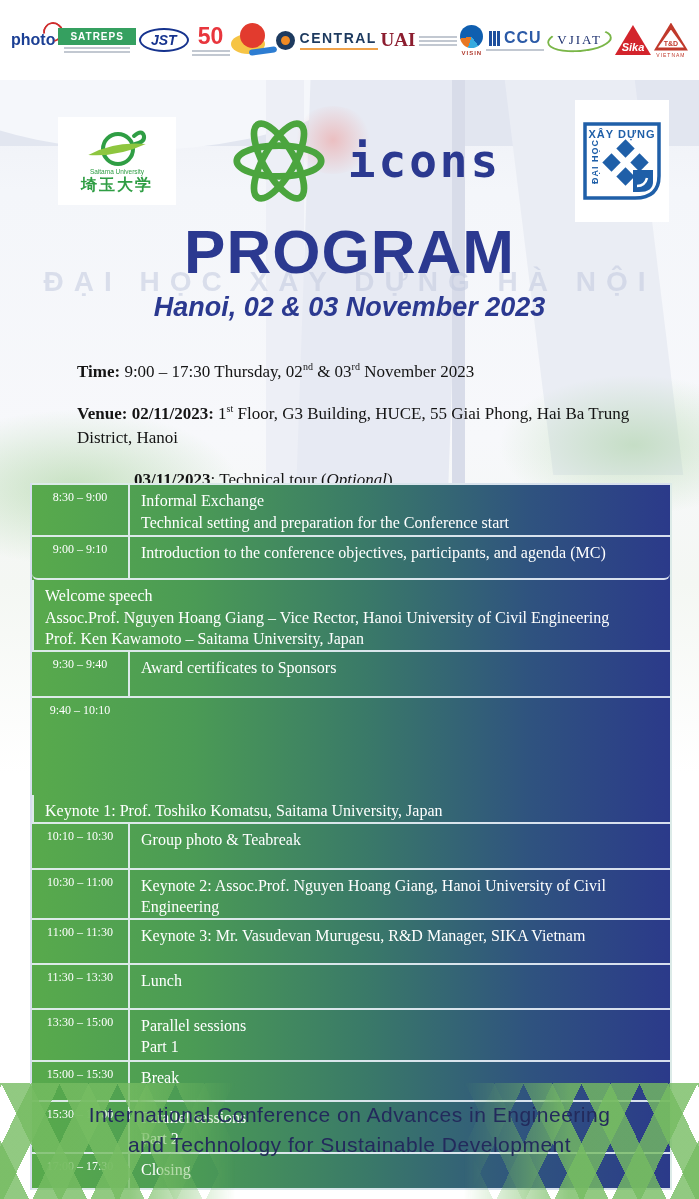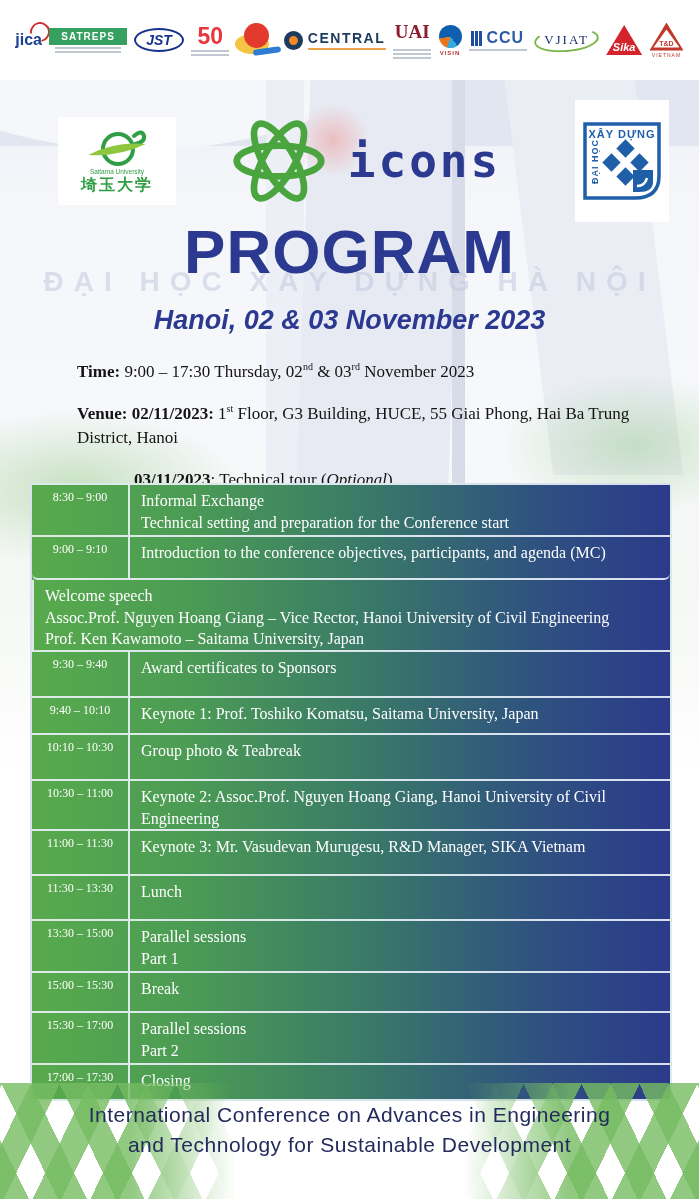--- a/index.html
+++ b/index.html
@@ -21,21 +21,21 @@
   .fifty-txt{color:#e8363d;font-size:23px;font-weight:800;line-height:1;}
   .asean{width:40px;height:34px;position:relative;}
   .a-y{position:absolute;width:34px;height:20px;background:#f6c445;border-radius:50%;bottom:3px;left:-2px;}
   .a-r{position:absolute;width:25px;height:25px;background:#e23b2e;border-radius:50%;top:0;left:7px;}
   .a-w{position:absolute;width:28px;height:6px;background:#2d7dd2;border-radius:3px;bottom:3px;right:-4px;transform:rotate(-8deg);}
   .central{flex-direction:row;gap:5px;align-items:center;}
   .c-ring{width:9px;height:9px;border-radius:50%;border:5px solid #1d3a5f;background:#f08a24;}
   .c-col{display:flex;flex-direction:column;align-items:flex-start;}
   .c-txt{color:#1d3a5f;font-weight:800;font-size:14px;letter-spacing:1.5px;}
   .c-sub{display:block;width:78px;height:2px;background:#f0a24a;margin-top:2px;}
-  .uai{flex-direction:column;gap:4px;align-items:center;}
+  .uai{flex-direction:row;gap:4px;align-items:center;}
   .uai-txt{color:#8c1d2f;font-weight:800;font-size:19px;font-family:"Liberation Serif",serif;}
   .v-s{width:23px;height:23px;border-radius:50%;
     background:conic-gradient(#0f5fb0 0 40%,#35aadf 40% 55%,#e87722 55% 72%,#0f5fb0 72% 100%);}
   .v-txt{font-size:6px;color:#b03a2e;letter-spacing:1px;margin-top:2px;font-weight:bold;}
   .ccu-row{display:flex;align-items:center;gap:3px;}
   .ccu-glyph{width:12px;height:15px;background:repeating-linear-gradient(90deg,#1d4f9e 0 3px,#fff 3px 4px);}
   .ccu-txt{color:#2b5aa7;font-size:16px;font-weight:600;letter-spacing:1px;}
   .ccu-sub{display:block;width:58px;height:2px;background:#c2c8d1;margin-top:2px;}
   .vjiat{padding:4px 10px;}
   .vj-ellipse{position:absolute;left:0;right:0;top:0;bottom:0;border:2px solid #7ab648;border-radius:50%;
@@ -76,42 +76,42 @@
     align-items:center;justify-content:center;}
   .saitama-en{font-size:6.5px;color:#2f9e44;margin-top:-2px;}
   .saitama-jp{font-size:16px;color:#2f9e44;font-weight:bold;letter-spacing:2px;}
   .icons-group{display:flex;align-items:center;gap:10px;margin-left:-30px;}
   .wordmark{font-family:"DejaVu Sans Mono","Liberation Mono",monospace;font-weight:bold;font-size:46px;
     color:#2b3990;letter-spacing:3px;}
   .huce-box{width:94px;height:122px;background:#fff;display:flex;align-items:center;justify-content:center;}
 
   .title{position:absolute;top:136px;left:0;right:0;z-index:2;text-align:center;
     color:#2b3990;font-size:62px;font-weight:800;letter-spacing:1px;}
-  .subtitle{position:absolute;top:225px;left:0;right:0;z-index:2;text-align:center;
+  .subtitle{position:absolute;top:212px;left:0;right:0;z-index:2;text-align:center;
     color:#2b3990;font-size:27px;font-weight:bold;font-style:italic;}
 
   .info{position:absolute;top:280px;left:55px;right:12px;z-index:2;
     font-family:"Liberation Serif","DejaVu Serif",serif;font-size:17px;color:#141414;line-height:1.45;margin-left:22px;}
   .info p{margin:0 0 17px 0;}
   .info .indent{padding-left:57px;}
   .b{font-weight:bold;}
   sup{font-size:10px;}
 
   .schedule{position:absolute;top:403px;left:30px;right:27px;z-index:2;
     background:linear-gradient(90deg,#58aa4c 0%,#4b9b55 25%,#3a7a68 52%,#2f537f 78%,#2b3a8a 100%);
     border:2px solid rgba(235,242,250,.9);
     font-family:"Liberation Serif","DejaVu Serif",serif;color:#fff;}
   .srow{display:flex;border-bottom:2px solid rgba(235,242,250,.9);box-sizing:border-box;}
   .srow:last-child{border-bottom:none;}
   .stime{flex:0 0 92px;width:92px;text-align:center;font-size:12px;padding:5px 2px 0;}
   .sdesc{flex:1;border-left:2px solid rgba(235,242,250,.9);padding:5px 12px 0 11px;
     font-size:16px;line-height:1.35;white-space:pre-line;}
   .srow:nth-child(1){min-height:52px;} .srow:nth-child(2){min-height:43px;border-radius:6px;}
   .srow:nth-child(3){min-height:72px;} .srow:nth-child(4){min-height:46px;}
-  .srow:nth-child(5){min-height:37px;} .srow:nth-child(6){min-height:46px;}
+  .srow:nth-child(5){min-height:37px;flex-direction:column;} .srow:nth-child(6){min-height:46px;}
   .srow:nth-child(7){min-height:34px;} .srow:nth-child(8){min-height:45px;}
   .srow:nth-child(9){min-height:45px;} .srow:nth-child(10){min-height:52px;}
   .srow:nth-child(11){min-height:40px;} .srow:nth-child(12){min-height:52px;}
   .srow:nth-child(13){min-height:34px;}
 
   .argyle{position:absolute;bottom:0;height:116px;width:235px;z-index:2;
     background:
       repeating-linear-gradient(64deg,rgba(118,188,98,.8) 0 26px,rgba(255,255,255,0) 26px 52px),
       repeating-linear-gradient(-64deg,rgba(118,188,98,.8) 0 26px,rgba(255,255,255,0) 26px 52px);}
   .argyle-left{left:0;
@@ -124,21 +124,21 @@
     color:#232a5c;font-size:21px;font-weight:500;line-height:1.4;white-space:pre-line;letter-spacing:.5px;}
 </style>
 </head>
 <body>
 
 <div class="page">
 
   <div class="sponsor-bar">
     <div class="lg">
       <span class="jica-arc"></span>
-      <span class="jica-txt">jica</span>
+      <span class="jica-txt">photo</span>
     </div>
     <div class="lg">
       <span class="satreps-box">SATREPS</span>
       <span class="tiny-lines">
           <i></i>
           <i></i>
         </span>
     </div>
     <div class="lg">
       <span class="jst">JST</span>

